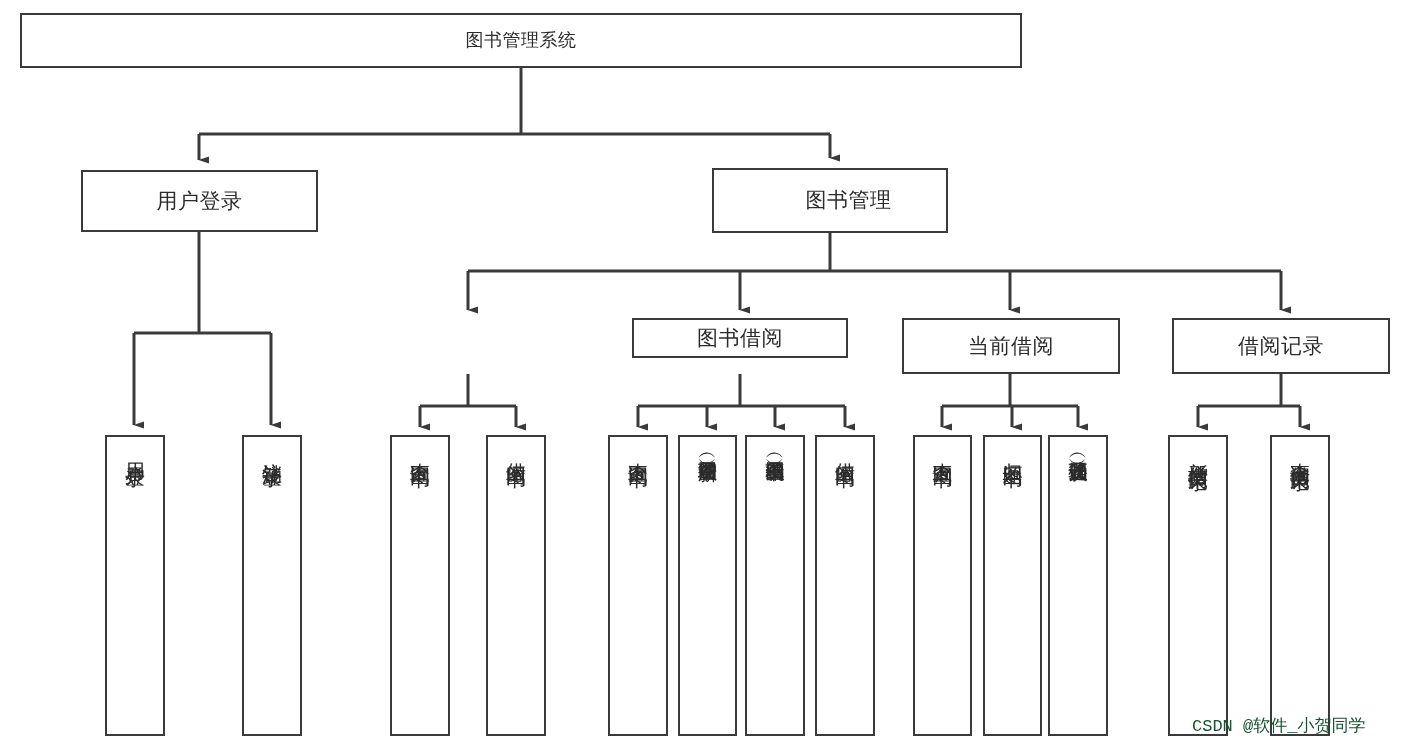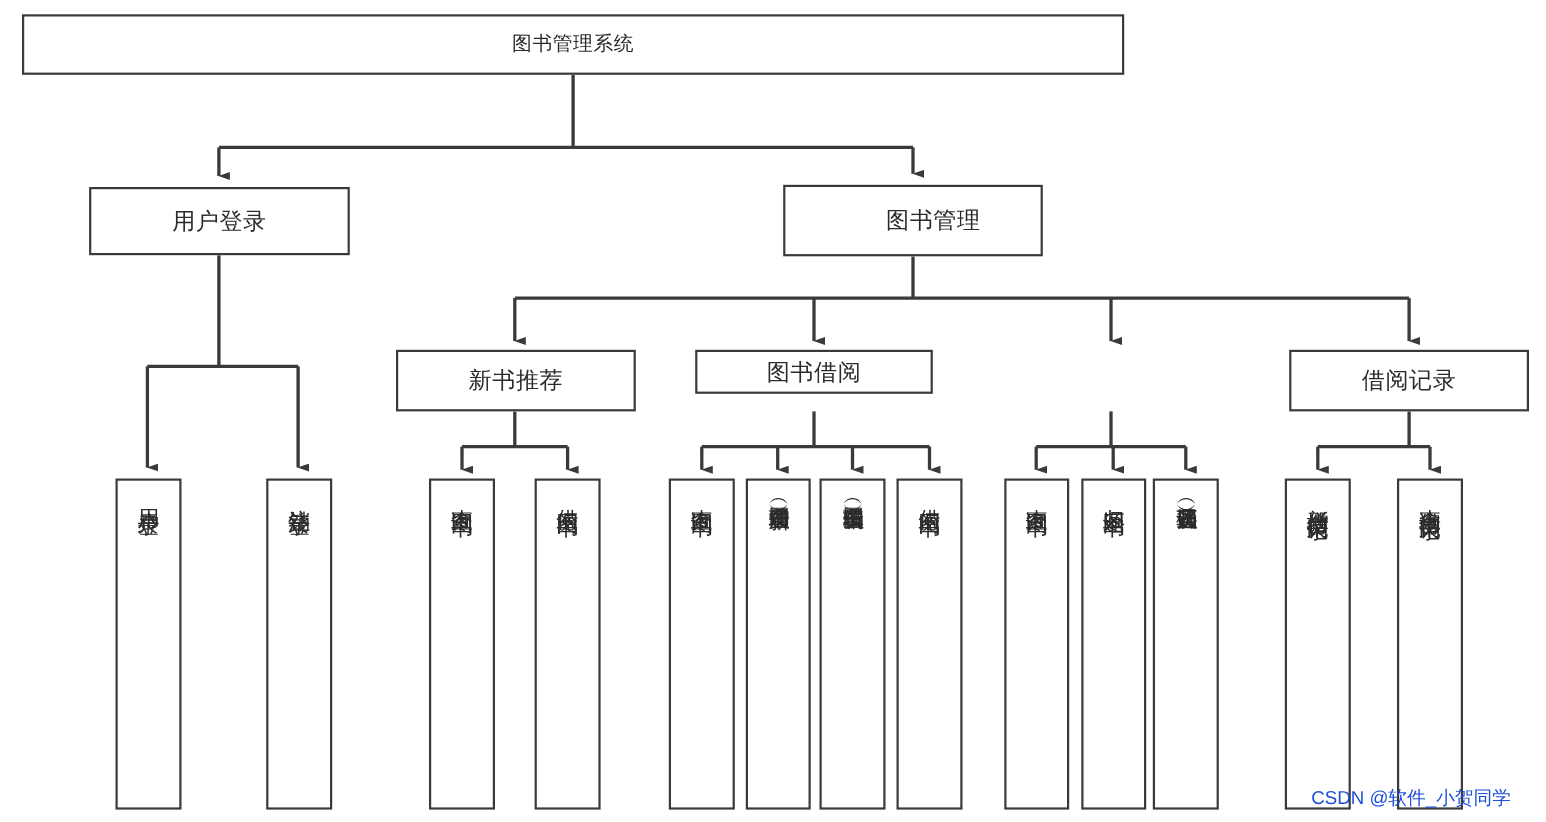--- a/index.html
+++ b/index.html
@@ -66,24 +66,24 @@
     line-height: 1.05;
     letter-spacing: 2px;
     white-space: nowrap;
   }
   .node.vert.long .label {
     letter-spacing: 0px;
     font-size: 19px;
   }
   .watermark {
     position: absolute;
-    color: #1d4ed8;
+    color: #14532d;
     font-size: 17px;
     white-space: nowrap;
-    font-family: Liberation Sans, sans-serif;
+    font-family: Liberation Mono, monospace;
   }
 </style>
 </head>
 <body>
 
 <div id="diagram-root">
 
   <svg class="edge-layer" viewBox="0 0 1405 747" width="1405" height="747">
     <defs>
       <marker id="arrowhead" markerWidth="9" markerHeight="11" refX="3.6" refY="10" orient="auto" markerUnits="userSpaceOnUse">
@@ -140,26 +140,26 @@
     <span class="label">图书管理系统</span>
   </div>
 
   <div class="node horiz" style="left:81px; top:170px; width:237px; height:62px;">
     <span class="label">用户登录</span>
   </div>
   <div class="node horiz" style="left:712px; top:168px; width:236px; height:65px;padding-left:37px;">
     <span class="label">图书管理</span>
   </div>
 
-  <div class="node horiz" style="left:360px; top:318px; width:218px; height:56px;">
-    <span class="label">新书推荐</span>
-  </div>
   <div class="node horiz" style="left:632px; top:318px; width:216px; height:40px;">
     <span class="label">图书借阅</span>
   </div>
+  <div class="node horiz" style="left:902px; top:318px; width:218px; height:56px;">
+    <span class="label">当前借阅</span>
+  </div>
   <div class="node horiz" style="left:1172px; top:318px; width:218px; height:56px;">
     <span class="label">借阅记录</span>
   </div>
 
   <div class="node vert" style="left:105px; top:435px; width:60px; height:301px;">
     <span class="label">用户登录</span>
   </div>
   <div class="node vert" style="left:242px; top:435px; width:60px; height:301px;">
     <span class="label">注销登录</span>
   </div>

